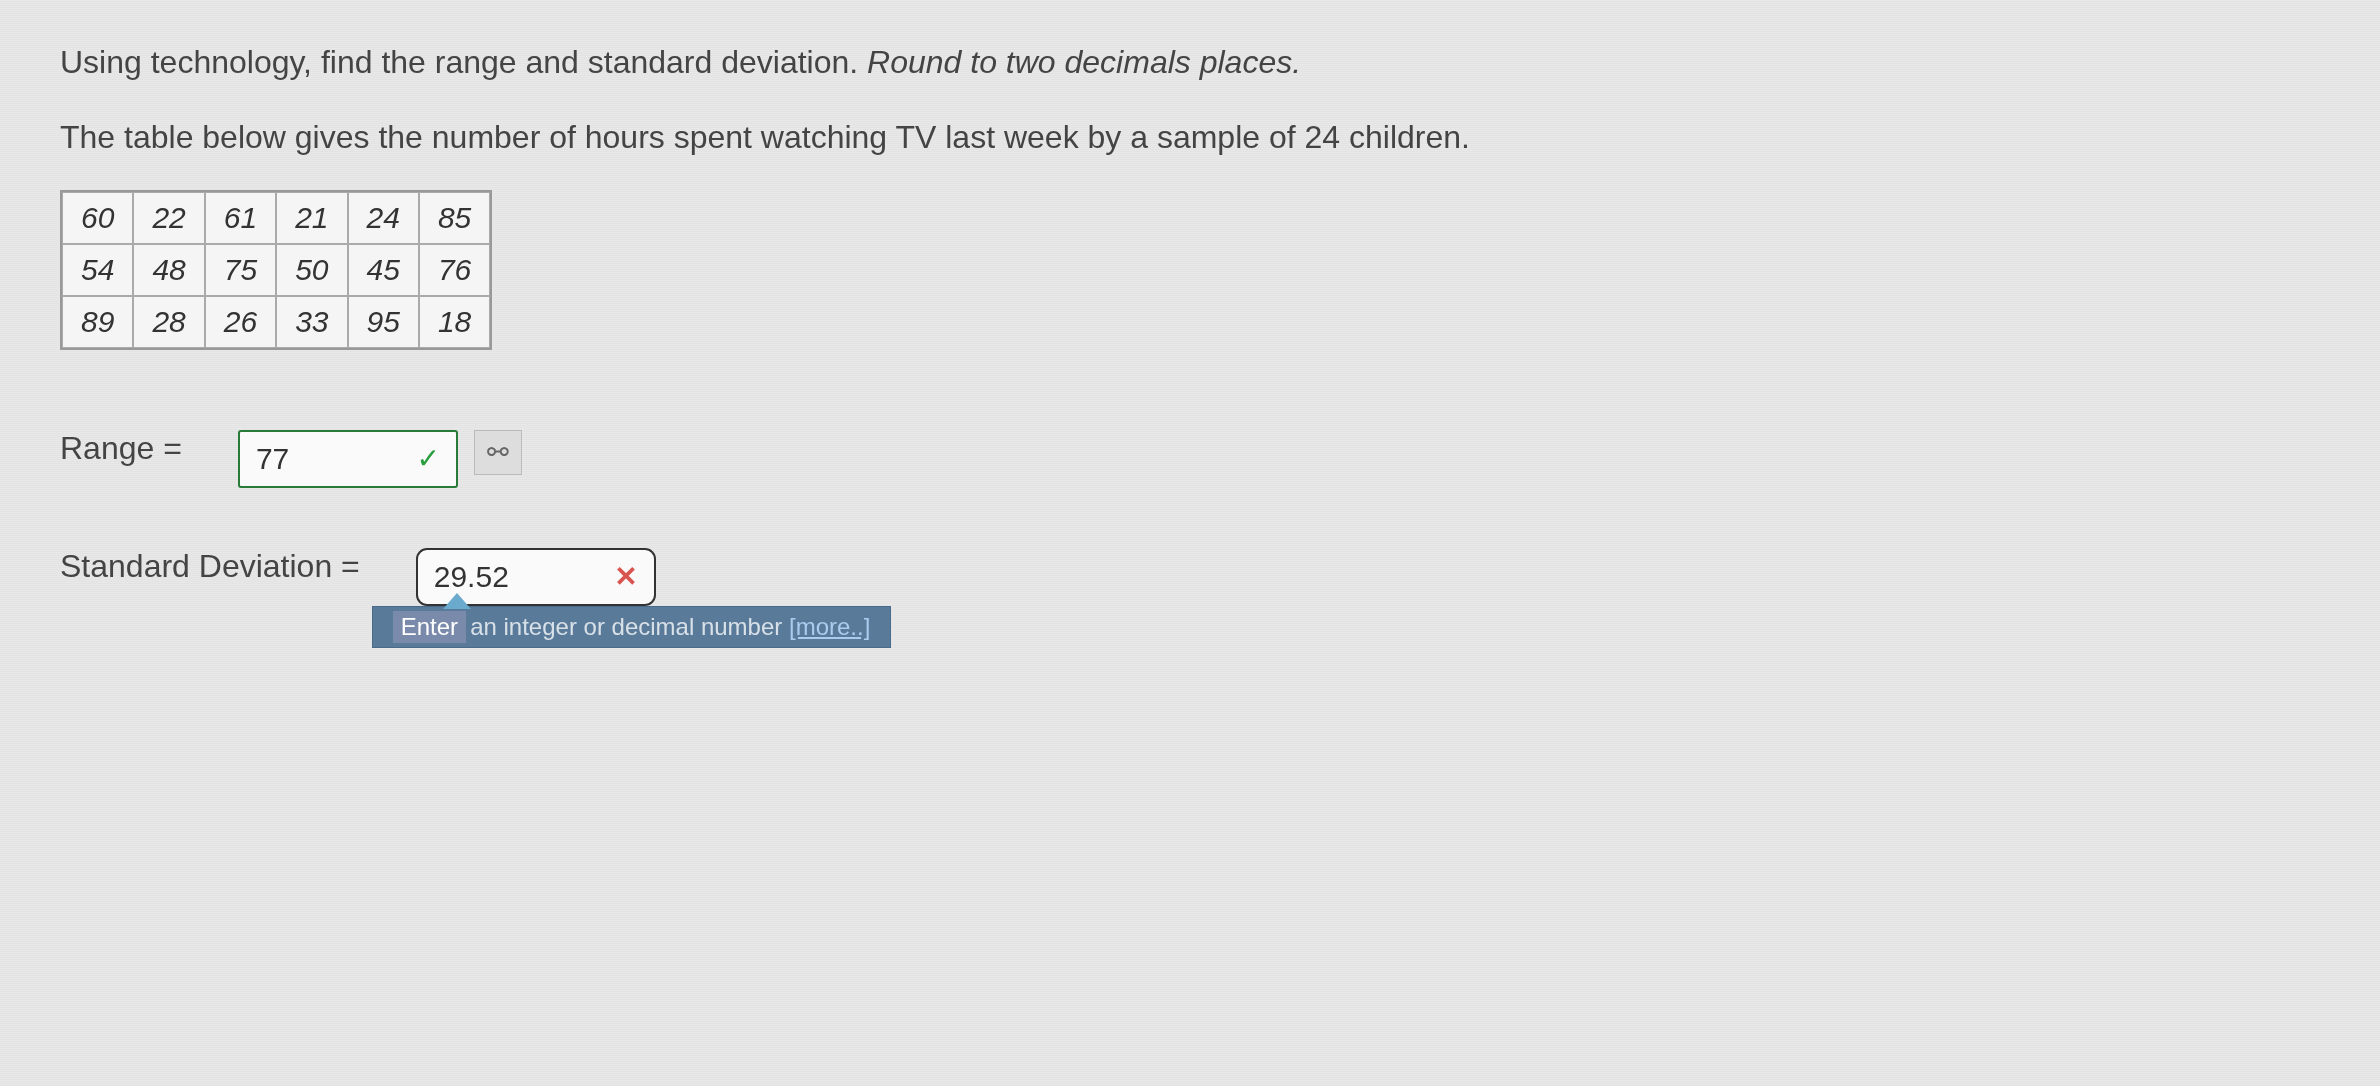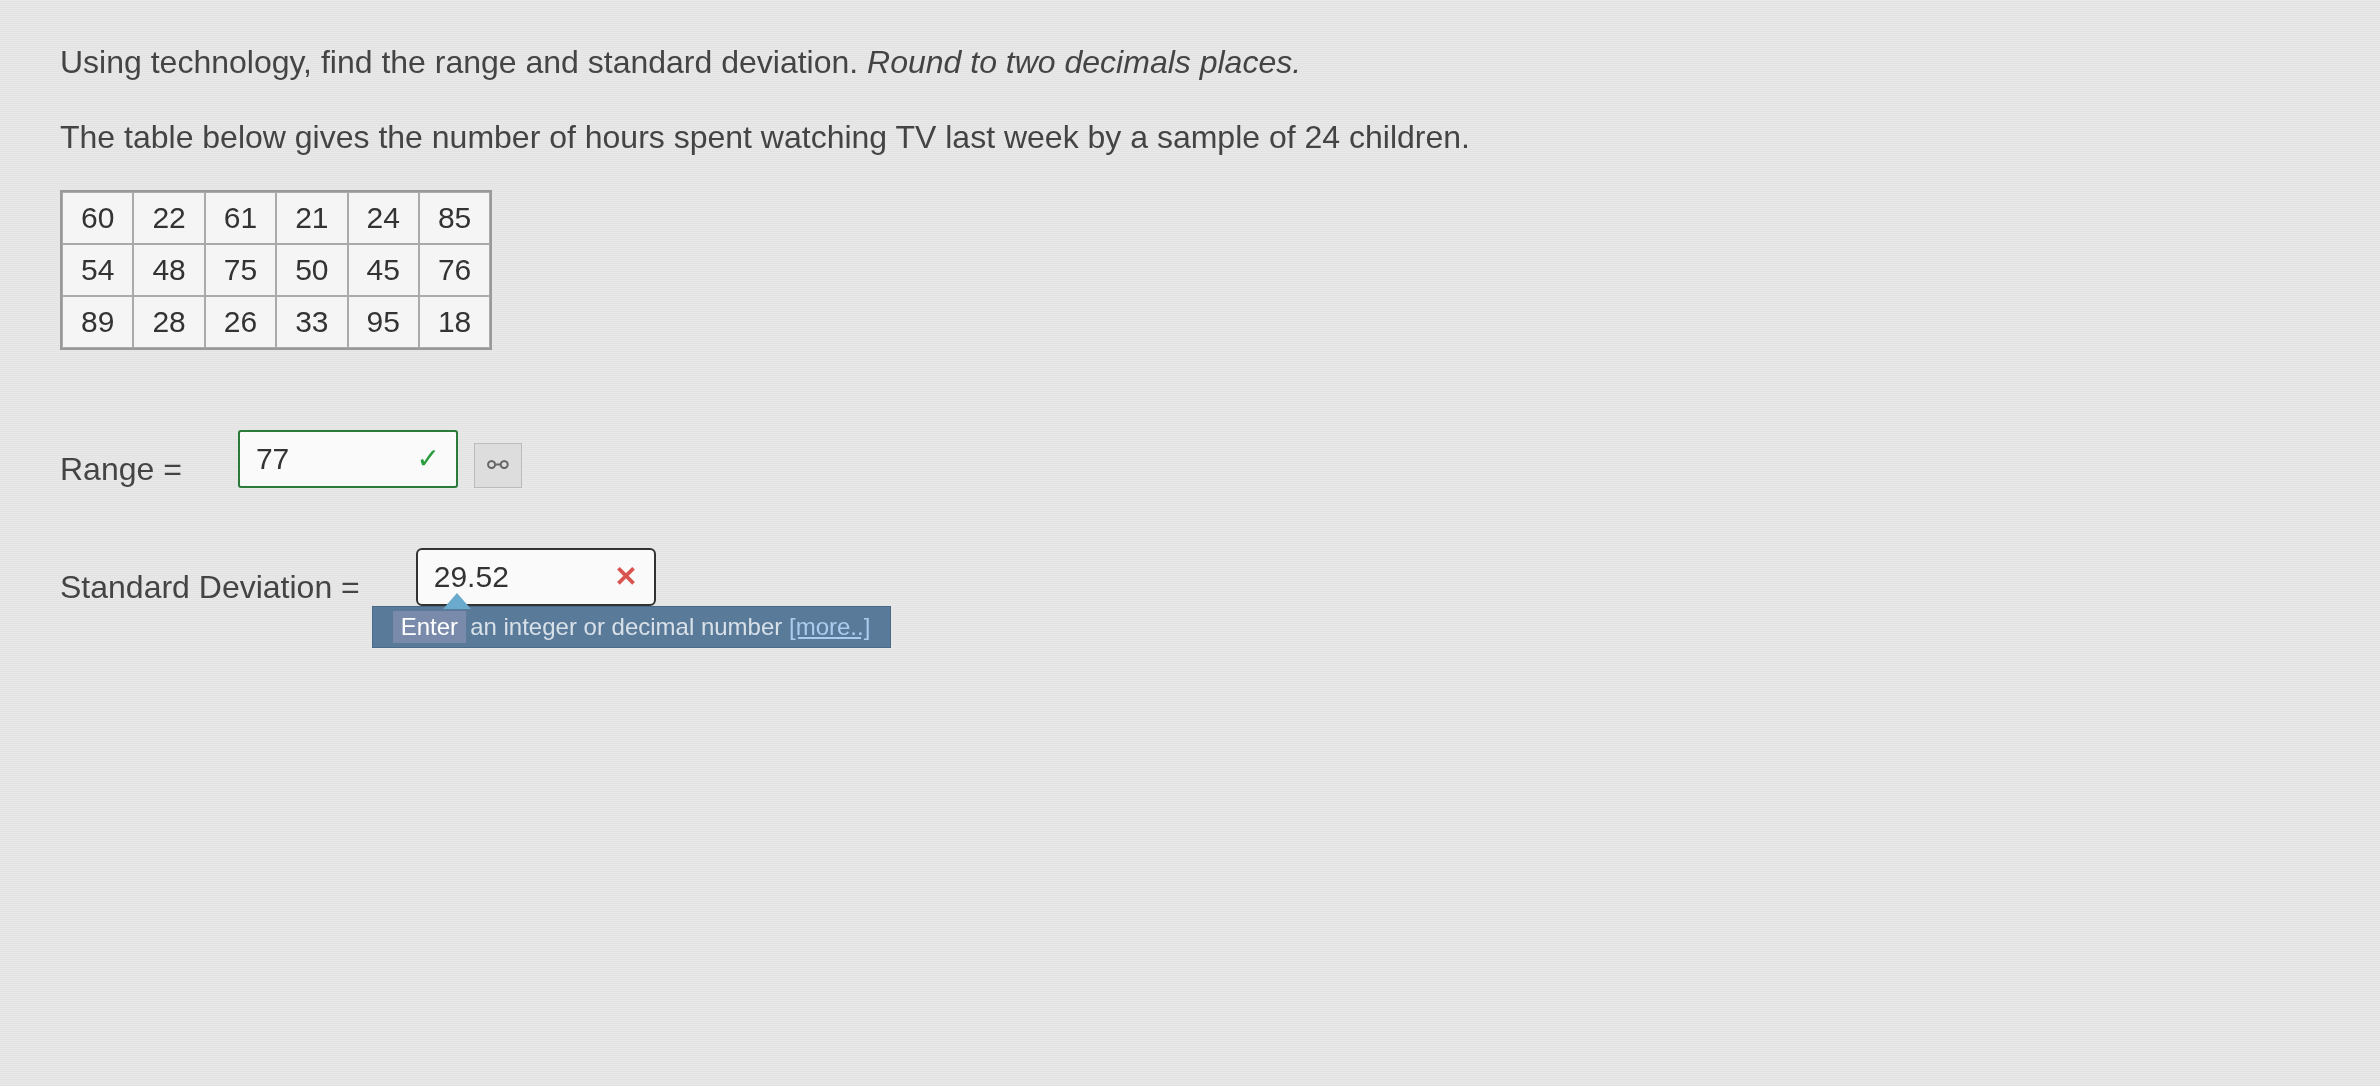--- a/index.html
+++ b/index.html
@@ -28,33 +28,34 @@
     }
     .question-line .italic {
       font-style: italic;
     }
     .data-table {
       border-collapse: separate;
       border-spacing: 0;
       margin-bottom: 80px;
       margin-top: 20px;
       border: 2px solid #999;
+      font-style: italic;
     }
     .data-table td {
       border: 1px solid #aaa;
       padding: 8px 18px;
       font-size: 30px;
       color: #333;
       background: #f5f5f5;
       text-align: left;
       min-width: 70px;
     }
     .answer-row {
       display: flex;
-      align-items: flex-end;
+      align-items: flex-start;
       margin-bottom: 60px;
       font-size: 32px;
       color: #444;
     }
     .answer-label {
       margin-right: 12px;
     }
     .answer-input {
       border: 2px solid #2a7a3a;
       background: #fafafa;
@@ -63,21 +64,21 @@
       color: #333;
       min-width: 220px;
       display: flex;
       align-items: center;
       justify-content: space-between;
       border-radius: 3px;
       margin-left: 44px;
     }
     .answer-input.wrong {
       border: 2px solid #333;
-      border-radius: 6px;
+      border-radius: 11px;
       min-width: 240px;
     }
     .check-icon {
       color: #2a9d3f;
       font-size: 28px;
       margin-left: 30px;
     }
     .x-icon {
       color: #d9534f;
       font-size: 28px;

